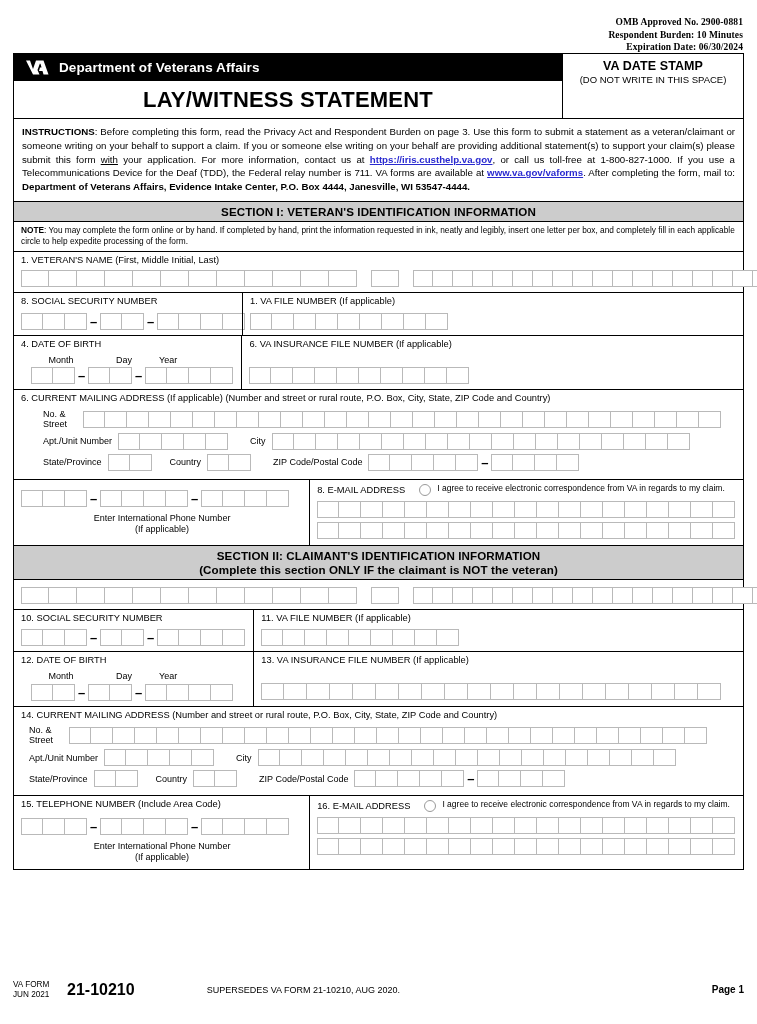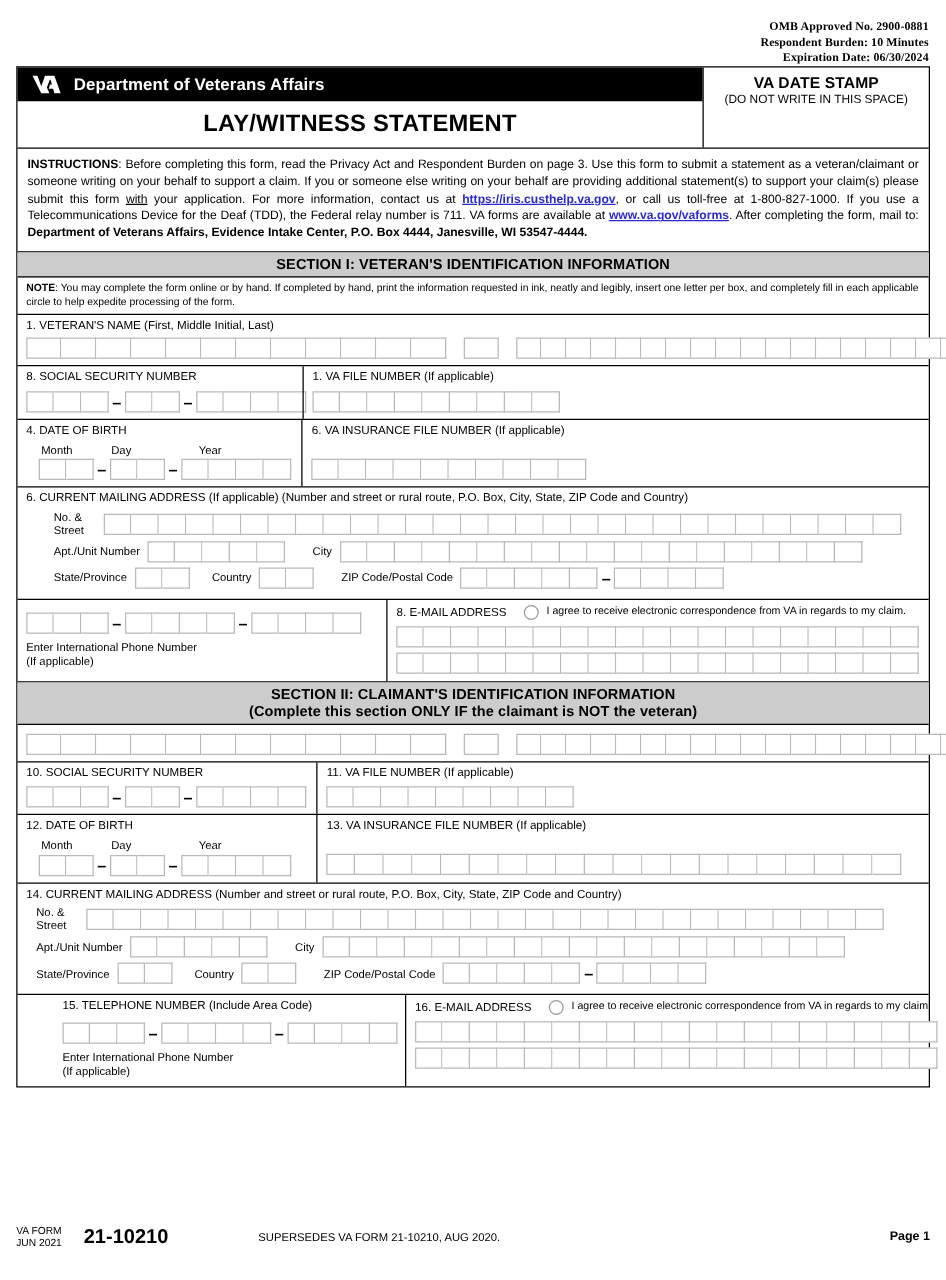--- a/index.html
+++ b/index.html
@@ -76,21 +76,21 @@
     letter-spacing: 0.1px;
     white-space: nowrap;
   }
   .title-wrap {
     height: 37px;
     display: flex;
     align-items: center;
     justify-content: center;
   }
   .form-title {
-    font-size: 19px;
+    font-size: 22px;
     font-weight: bold;
     letter-spacing: 0.2px;
   }
   .hdr-right {
     flex: 0 0 181px;
     border-left: 1.3px solid #000;
     box-sizing: border-box;
     padding-top: 5px;
     text-align: center;
   }
@@ -182,20 +182,21 @@
     font-weight: bold;
     line-height: 17px;
     flex: 0 0 auto;
   }
   .gap { flex: 0 0 auto; }
 
   .sub-lbl {
     font-size: 9px;
     line-height: 1.2;
     white-space: nowrap;
+    text-align: center;
   }
 
   .addr-line {
     display: flex;
     align-items: center;
     margin-top: 4px;
   }
   .addr-line .sub-lbl { margin-right: 6px; }
 
   .nostreet {
@@ -895,21 +896,21 @@
                 <span class="bx" style="width:22px"></span>
                 <span class="bx" style="width:22px"></span>
                 <span class="bx" style="width:22px"></span>
               </span>
           </span>
         </div>
       </div>
     </div>
 
     <div class="row last">
-      <div class="cell" style="width:296px;padding-bottom:6px;margin-left:29px;">
+      <div class="cell" style="width:296px;padding-bottom:6px;">
         <div class="lbl">15. TELEPHONE NUMBER (Include Area Code)</div>
         <div class="boxes" style="margin-top:7px;">
           <span class="grp">
               <span class="bx" style="width:22px"></span>
               <span class="bx" style="width:22px"></span>
               <span class="bx" style="width:22px"></span>
             </span>
           <span class="dash">–</span>
           <span class="grp">
               <span class="bx" style="width:22px"></span>

